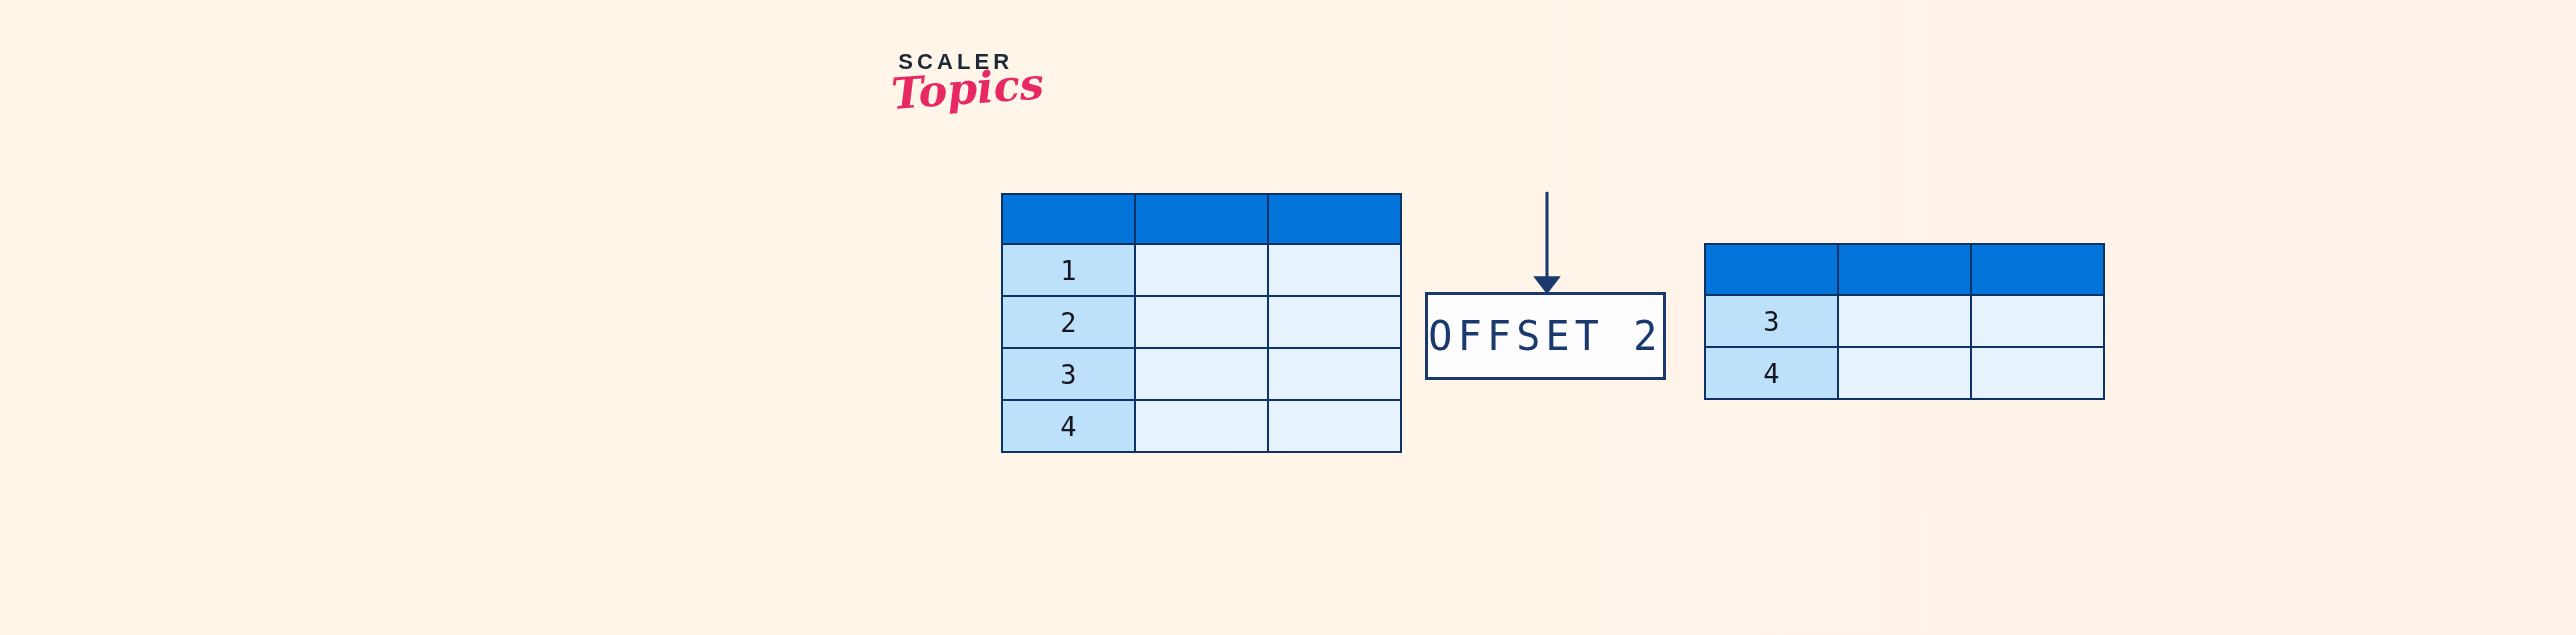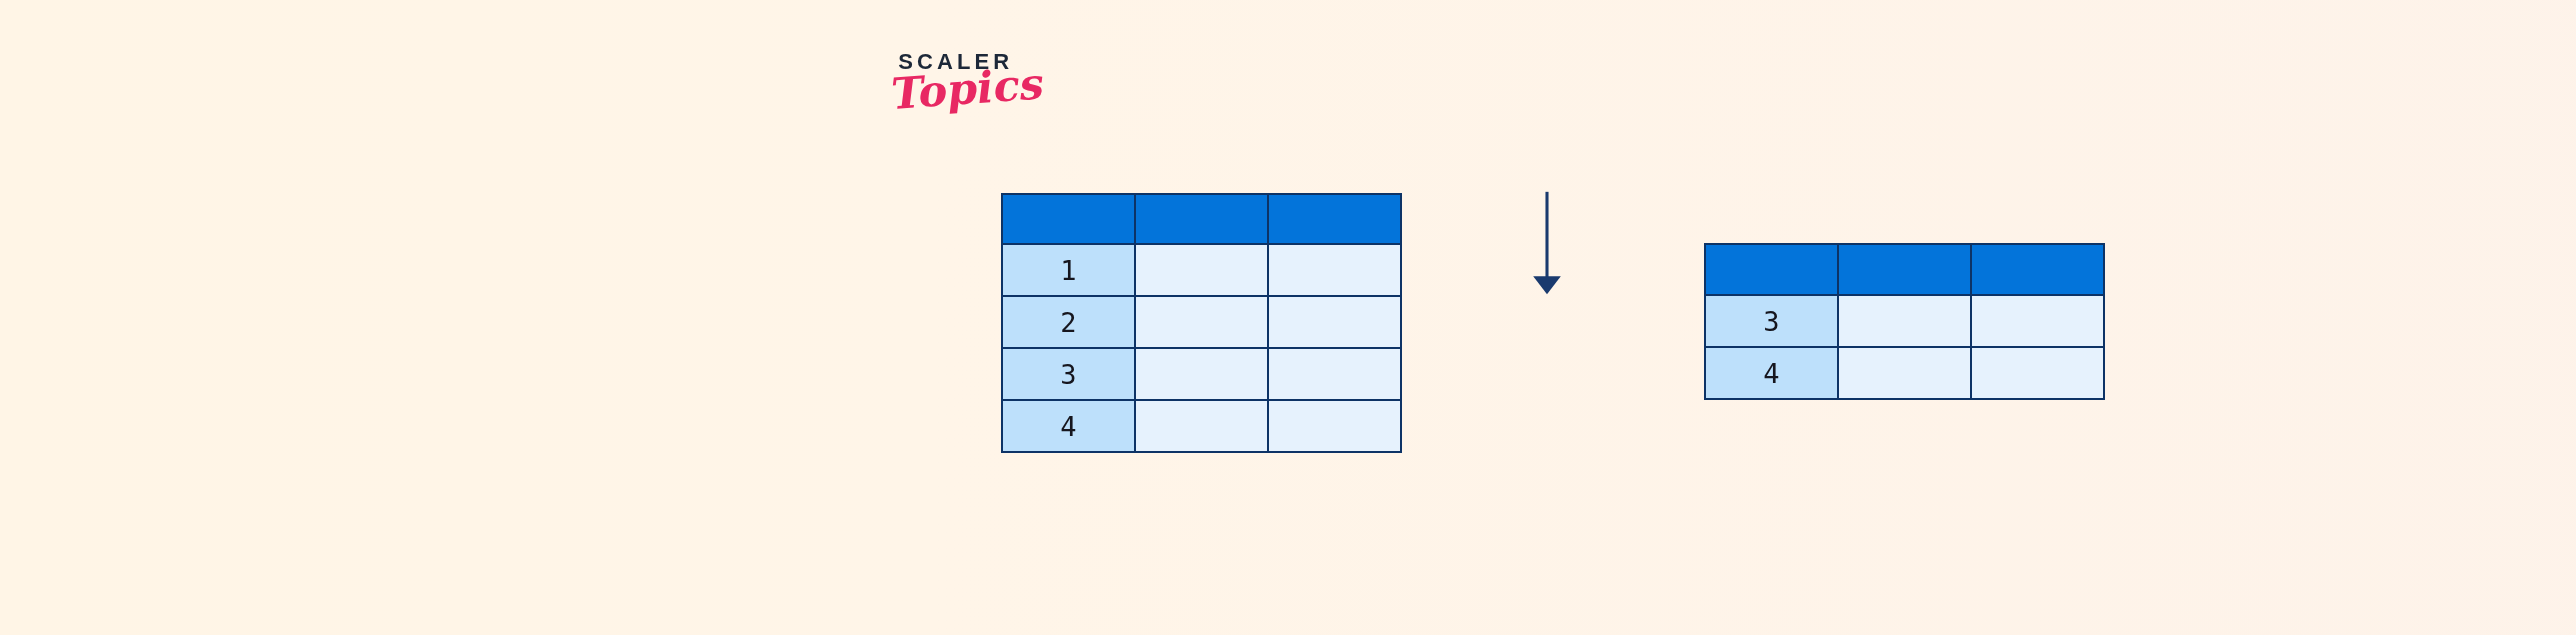--- a/index.html
+++ b/index.html
@@ -149,20 +149,23 @@
         <td></td>
       </tr>
     </tbody>
   </table>
 
   <svg class="arrow-svg" viewBox="0 0 86 206">
     <line x1="43" y1="3" x2="43" y2="172" stroke="#1A3A6E" stroke-width="6"></line>
     <polygon points="16,168 70,168 43,203" fill="#1A3A6E"></polygon>
   </svg>
 
+  <div class="offset-box">
+    <span class="offset-label">OFFSET 2</span>
+  </div>
 
   <table class="tbl tbl-result">
     <thead>
       <tr>
         <th></th>
         <th></th>
         <th></th>
       </tr>
     </thead>
     <tbody>

